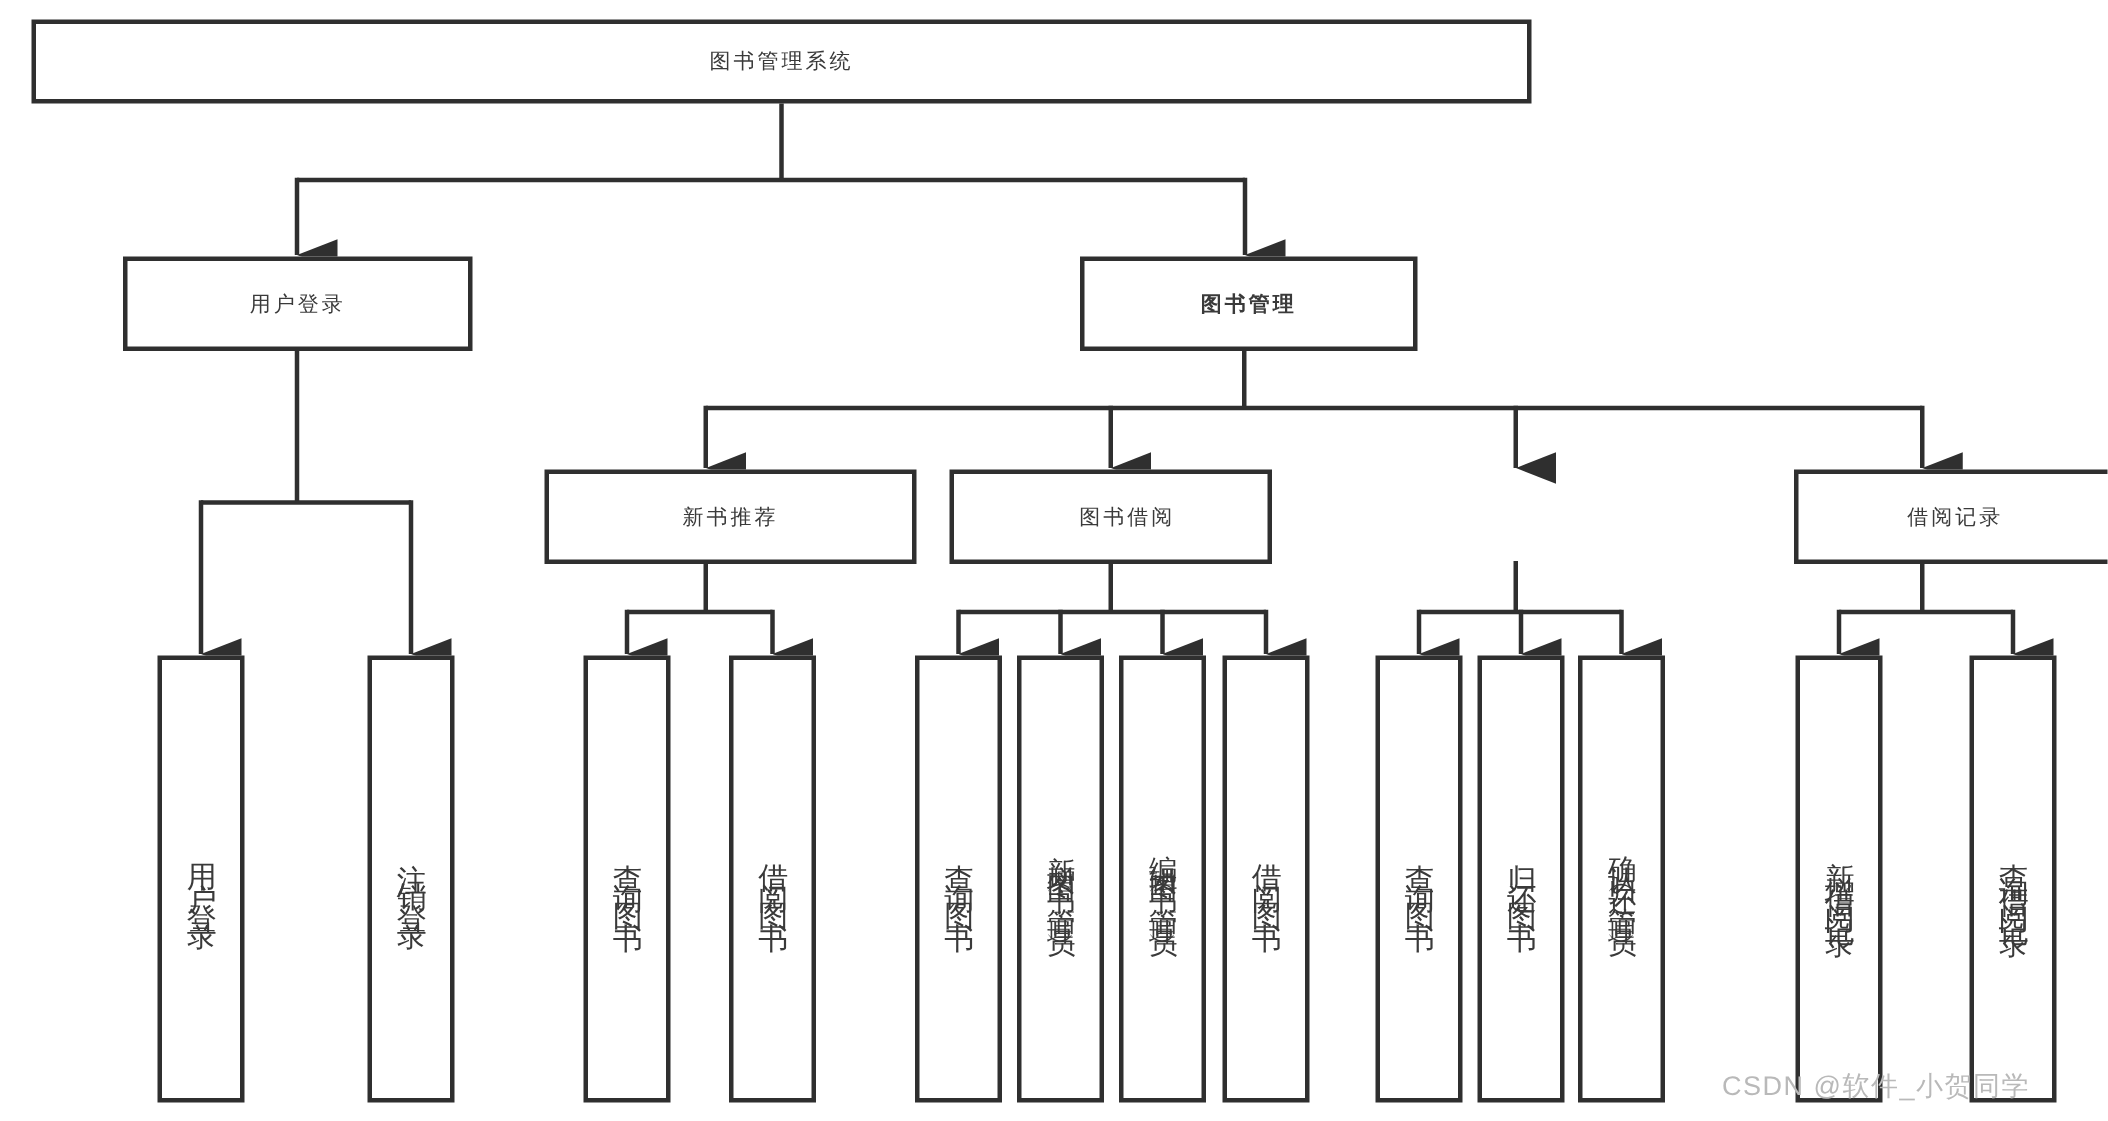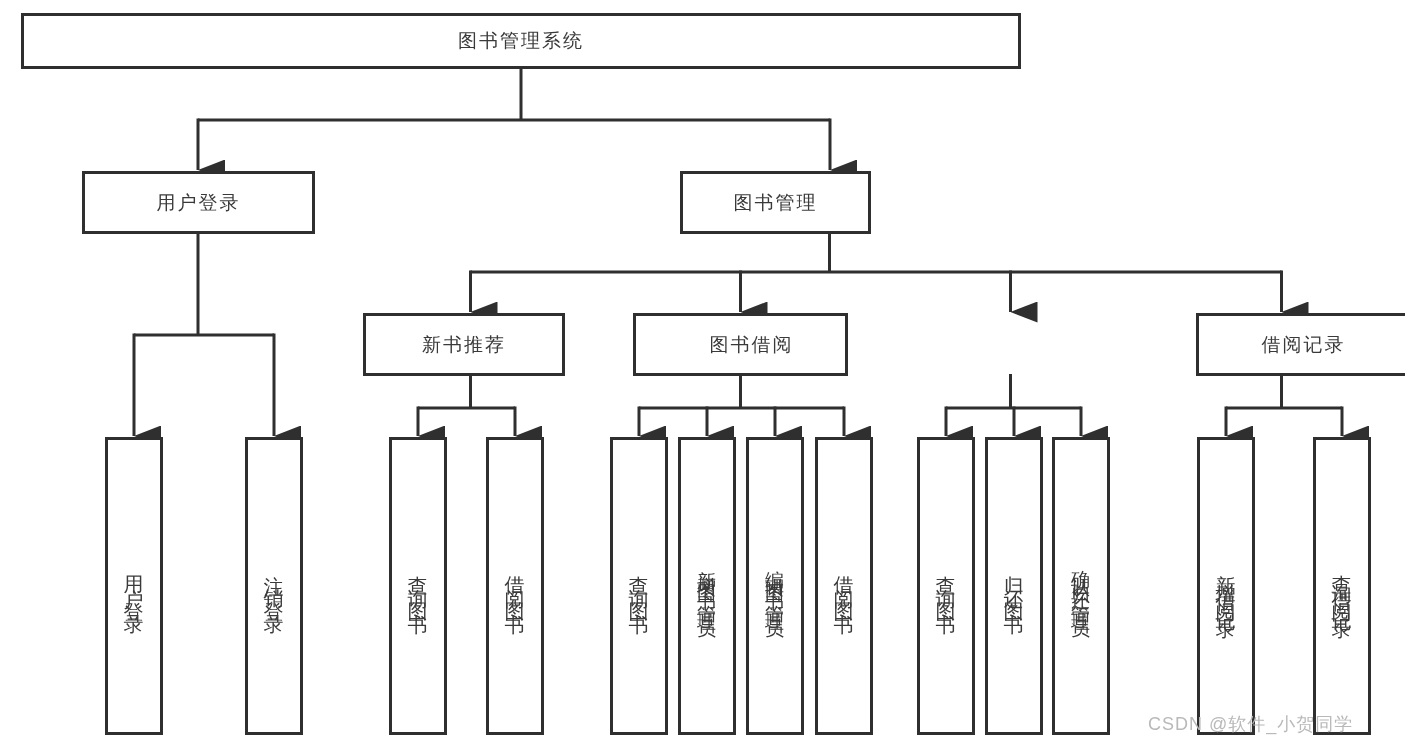--- a/index.html
+++ b/index.html
@@ -17,21 +17,21 @@
     overflow:hidden;
   }
   .canvas{position:absolute;inset:0;}
   svg.connectors{position:absolute;left:0;top:0;z-index:1;}
   svg.connectors line{stroke:var(--line);stroke-width:3;}
   svg.connectors .arrowhead{fill:var(--line);}
   .hbox{
     position:absolute;box-sizing:border-box;
     background:#fff;border:3px solid var(--line);
     display:flex;align-items:center;justify-content:center;
-    color:var(--text);font-size:19px;letter-spacing:2px;
+    color:var(--text);font-size:14px;letter-spacing:2px;
     z-index:2;
   }
   .vbox{
     position:absolute;box-sizing:border-box;
     top:437px;height:298px;width:58px;
     background:#fff;border:3px solid var(--line);
     display:flex;align-items:center;justify-content:center;
     color:var(--text);
     z-index:2;
   }
@@ -41,22 +41,22 @@
     font-size:20px;
     letter-spacing:13px;
     white-space:nowrap;
     line-height:1;
   }
   .vbox.mid .vlabel{letter-spacing:9px;}
   .vbox.long .vlabel{letter-spacing:7px;font-size:19px;}
   
   #root-box{left:21px;top:13px;width:1000px;height:56px;}
   #n-user-login{left:82px;top:171px;width:233px;height:63px;}
-  #n-book-mgmt{left:680px;top:171px;width:191px;height:63px;}
-  #n-recommend{left:363px;top:313px;width:202px;height:63px;}
+  #n-book-mgmt{left:720px;top:171px;width:225px;height:63px;font-weight:bold;}
+  #n-recommend{left:363px;top:313px;width:248px;height:63px;}
   #n-borrowing{left:633px;top:313px;width:215px;height:63px;padding-left:22px;}
   #n-current{left:903px;top:313px;width:215px;height:63px;}
   #n-records{left:1174px;top:313px;width:215px;height:63px;margin-left:22px;}
   #l-user-login{left:105px;}
   #l-logout{left:245px;}
   #l-query1{left:389px;}
   #l-borrow1{left:486px;}
   #l-query2{left:610px;}
   #l-add-book{left:678px;}
   #l-edit-book{left:746px;}

